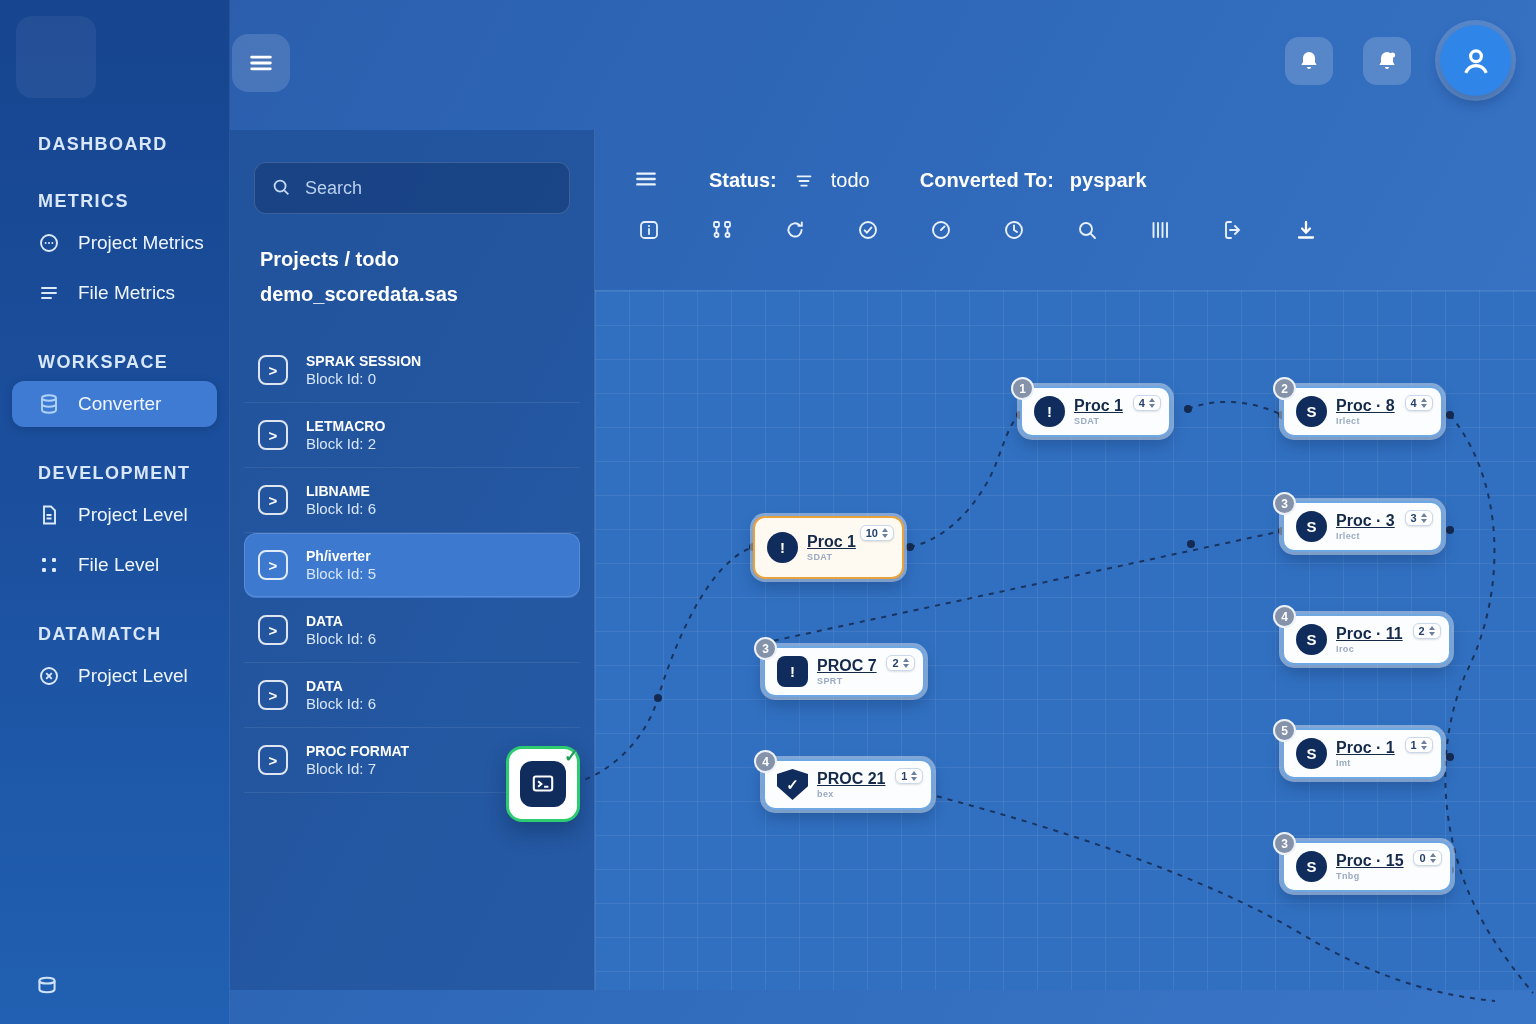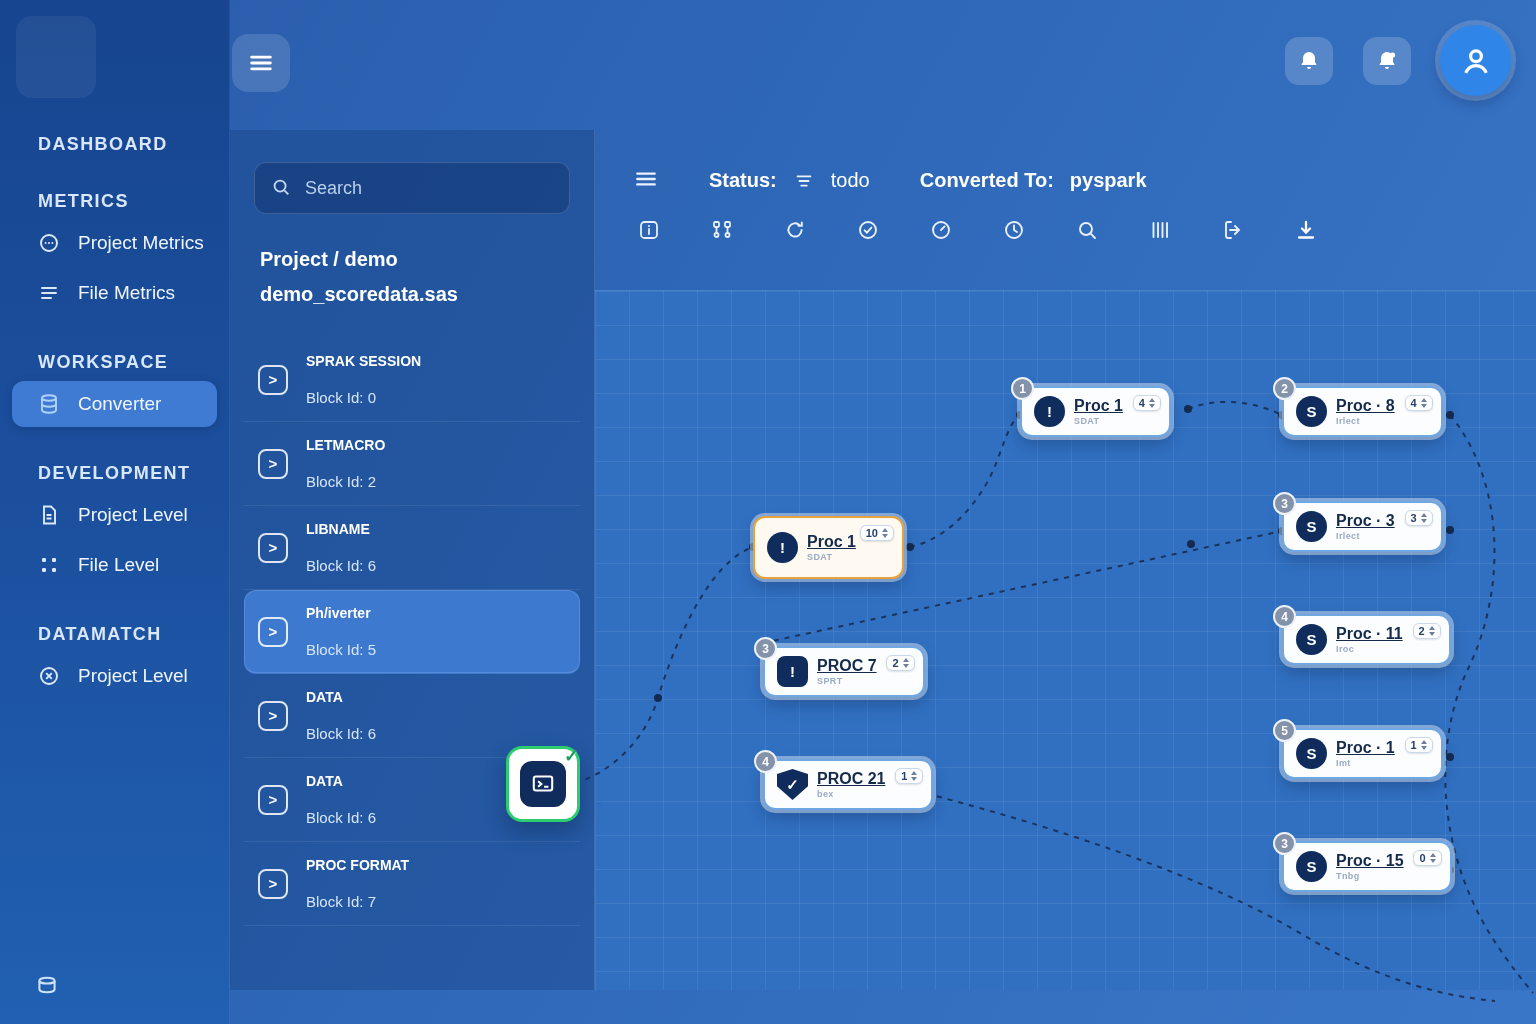--- a/index.html
+++ b/index.html
@@ -71,21 +71,21 @@
   .block {
     display:flex; align-items:center; gap:18px; margin:0 14px; padding:15px 14px;
     border-bottom:1px solid rgba(255,255,255,0.08); cursor:pointer; position:relative;
   }
   .block.active { background:#3e79d0; border-radius:12px; border-bottom-color:transparent; box-shadow:inset 0 0 0 1px rgba(255,255,255,0.14); }
   .block-icon {
     width:30px; height:30px; flex:none; border:2px solid rgba(255,255,255,0.85); border-radius:8px;
     display:flex; align-items:center; justify-content:center; font-size:15px; font-weight:700; color:#fff;
   }
   .block-title { font-size:14px; font-weight:700; color:#fff; }
-  .block-sub { font-size:15px; color:#d7e6fb; margin-top:20px; }
+  .block-sub { font-size:15px; color:#d7e6fb; margin-top:1px; }
 
   
   .canvas { position:absolute; left:595px; top:130px; width:941px; height:860px; z-index:10; }
   .status-row { display:flex; align-items:flex-end; gap:16px; padding:36px 0 0 38px; font-size:20px; color:#fff; }
   .status-row .ico { width:26px; height:26px; color:#eaf2fc; display:flex; }
   .lbl-bold { font-weight:700; }
   .gap-lg { width:18px; }
   .tools-row { display:flex; align-items:center; gap:49px; padding:26px 0 0 42px; }
   .tool { background:none; border:none; color:#e7f0fc; width:24px; height:24px; padding:0; cursor:pointer; display:flex; }
   .tool svg { width:24px; height:24px; }
@@ -268,21 +268,21 @@
     <span style="display:contents;">
       <svg viewBox="0 0 24 24" fill="none" stroke="currentColor" stroke-width="2">
           <circle cx="11" cy="11" r="6"></circle>
           <path d="M15.6 15.6L20 20"></path>
         </svg>
     </span>
     <input class="search-input" type="text" placeholder="Search" style="">
   </div>
 
   <div class="breadcrumb">
-    <div>Project / demo</div>
+    <div>Projects / todo</div>
     <div>demo_scoredata.sas</div>
   </div>
 
   <div class="block-list">
     <div class="block">
       <span class="block-icon">&gt;</span>
       <span>
           <div class="block-title">SPRAK SESSION</div>
       <div class="block-sub">Block Id: 0</div>
         </span>

